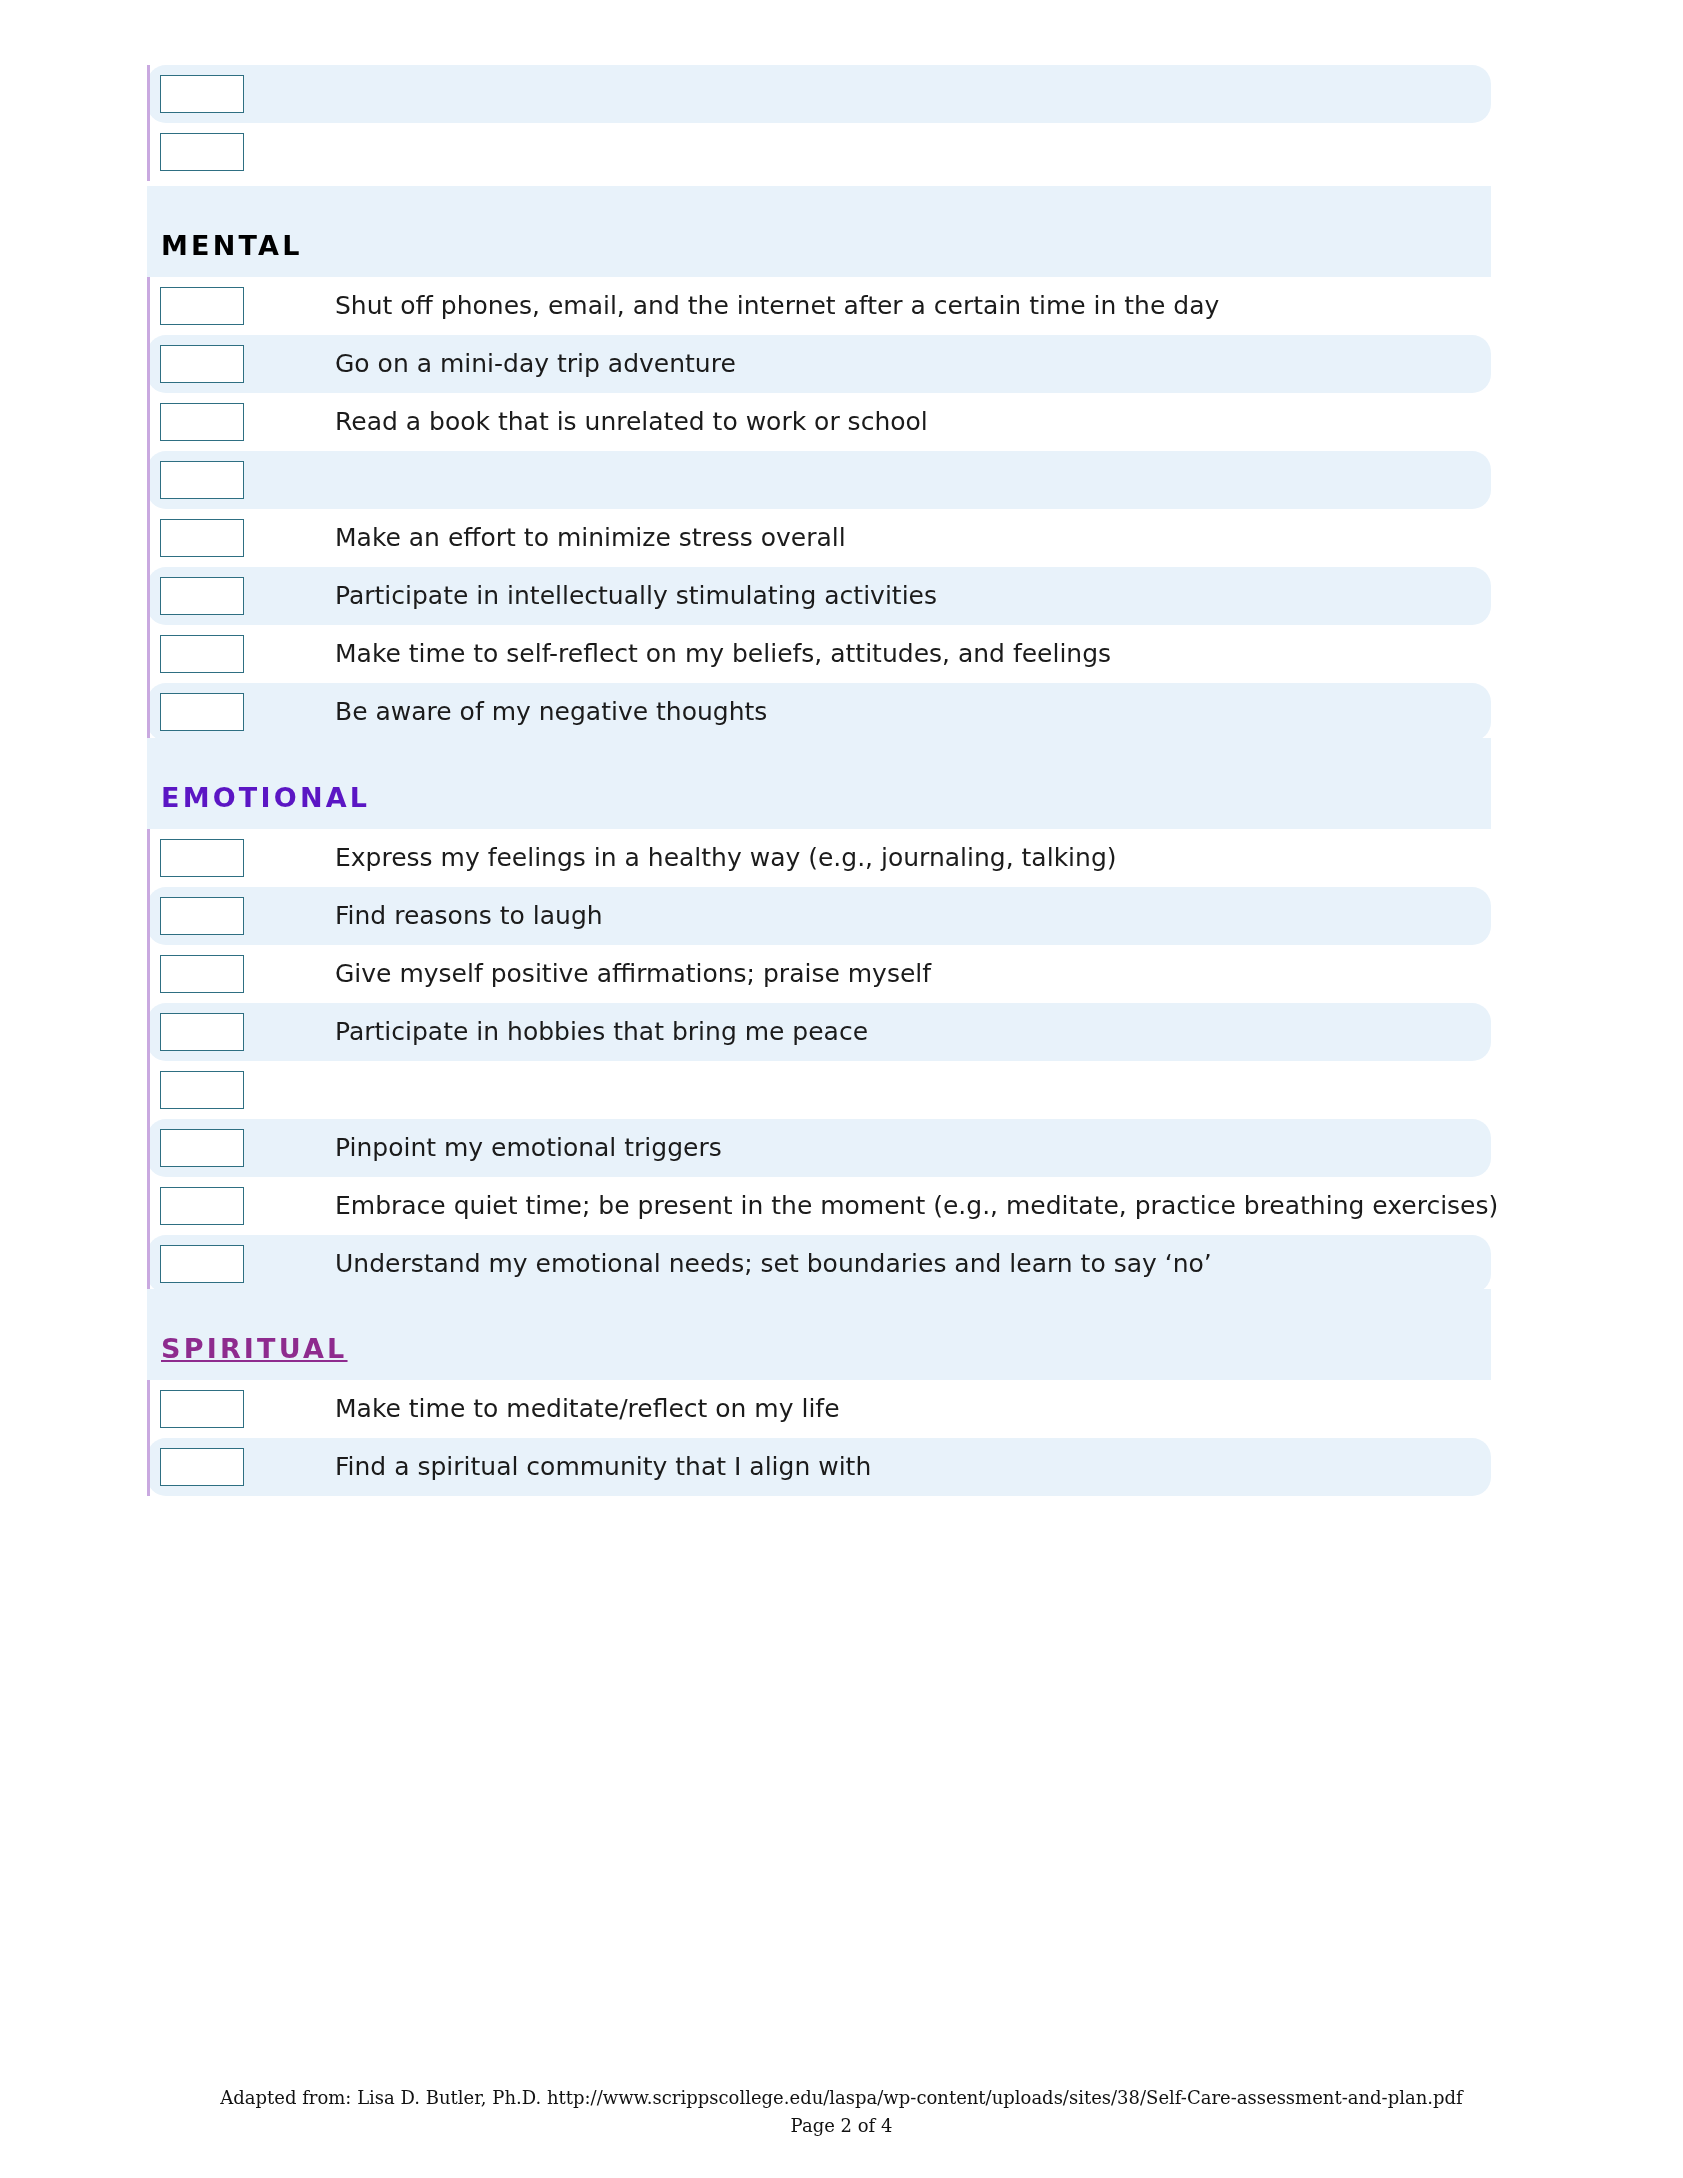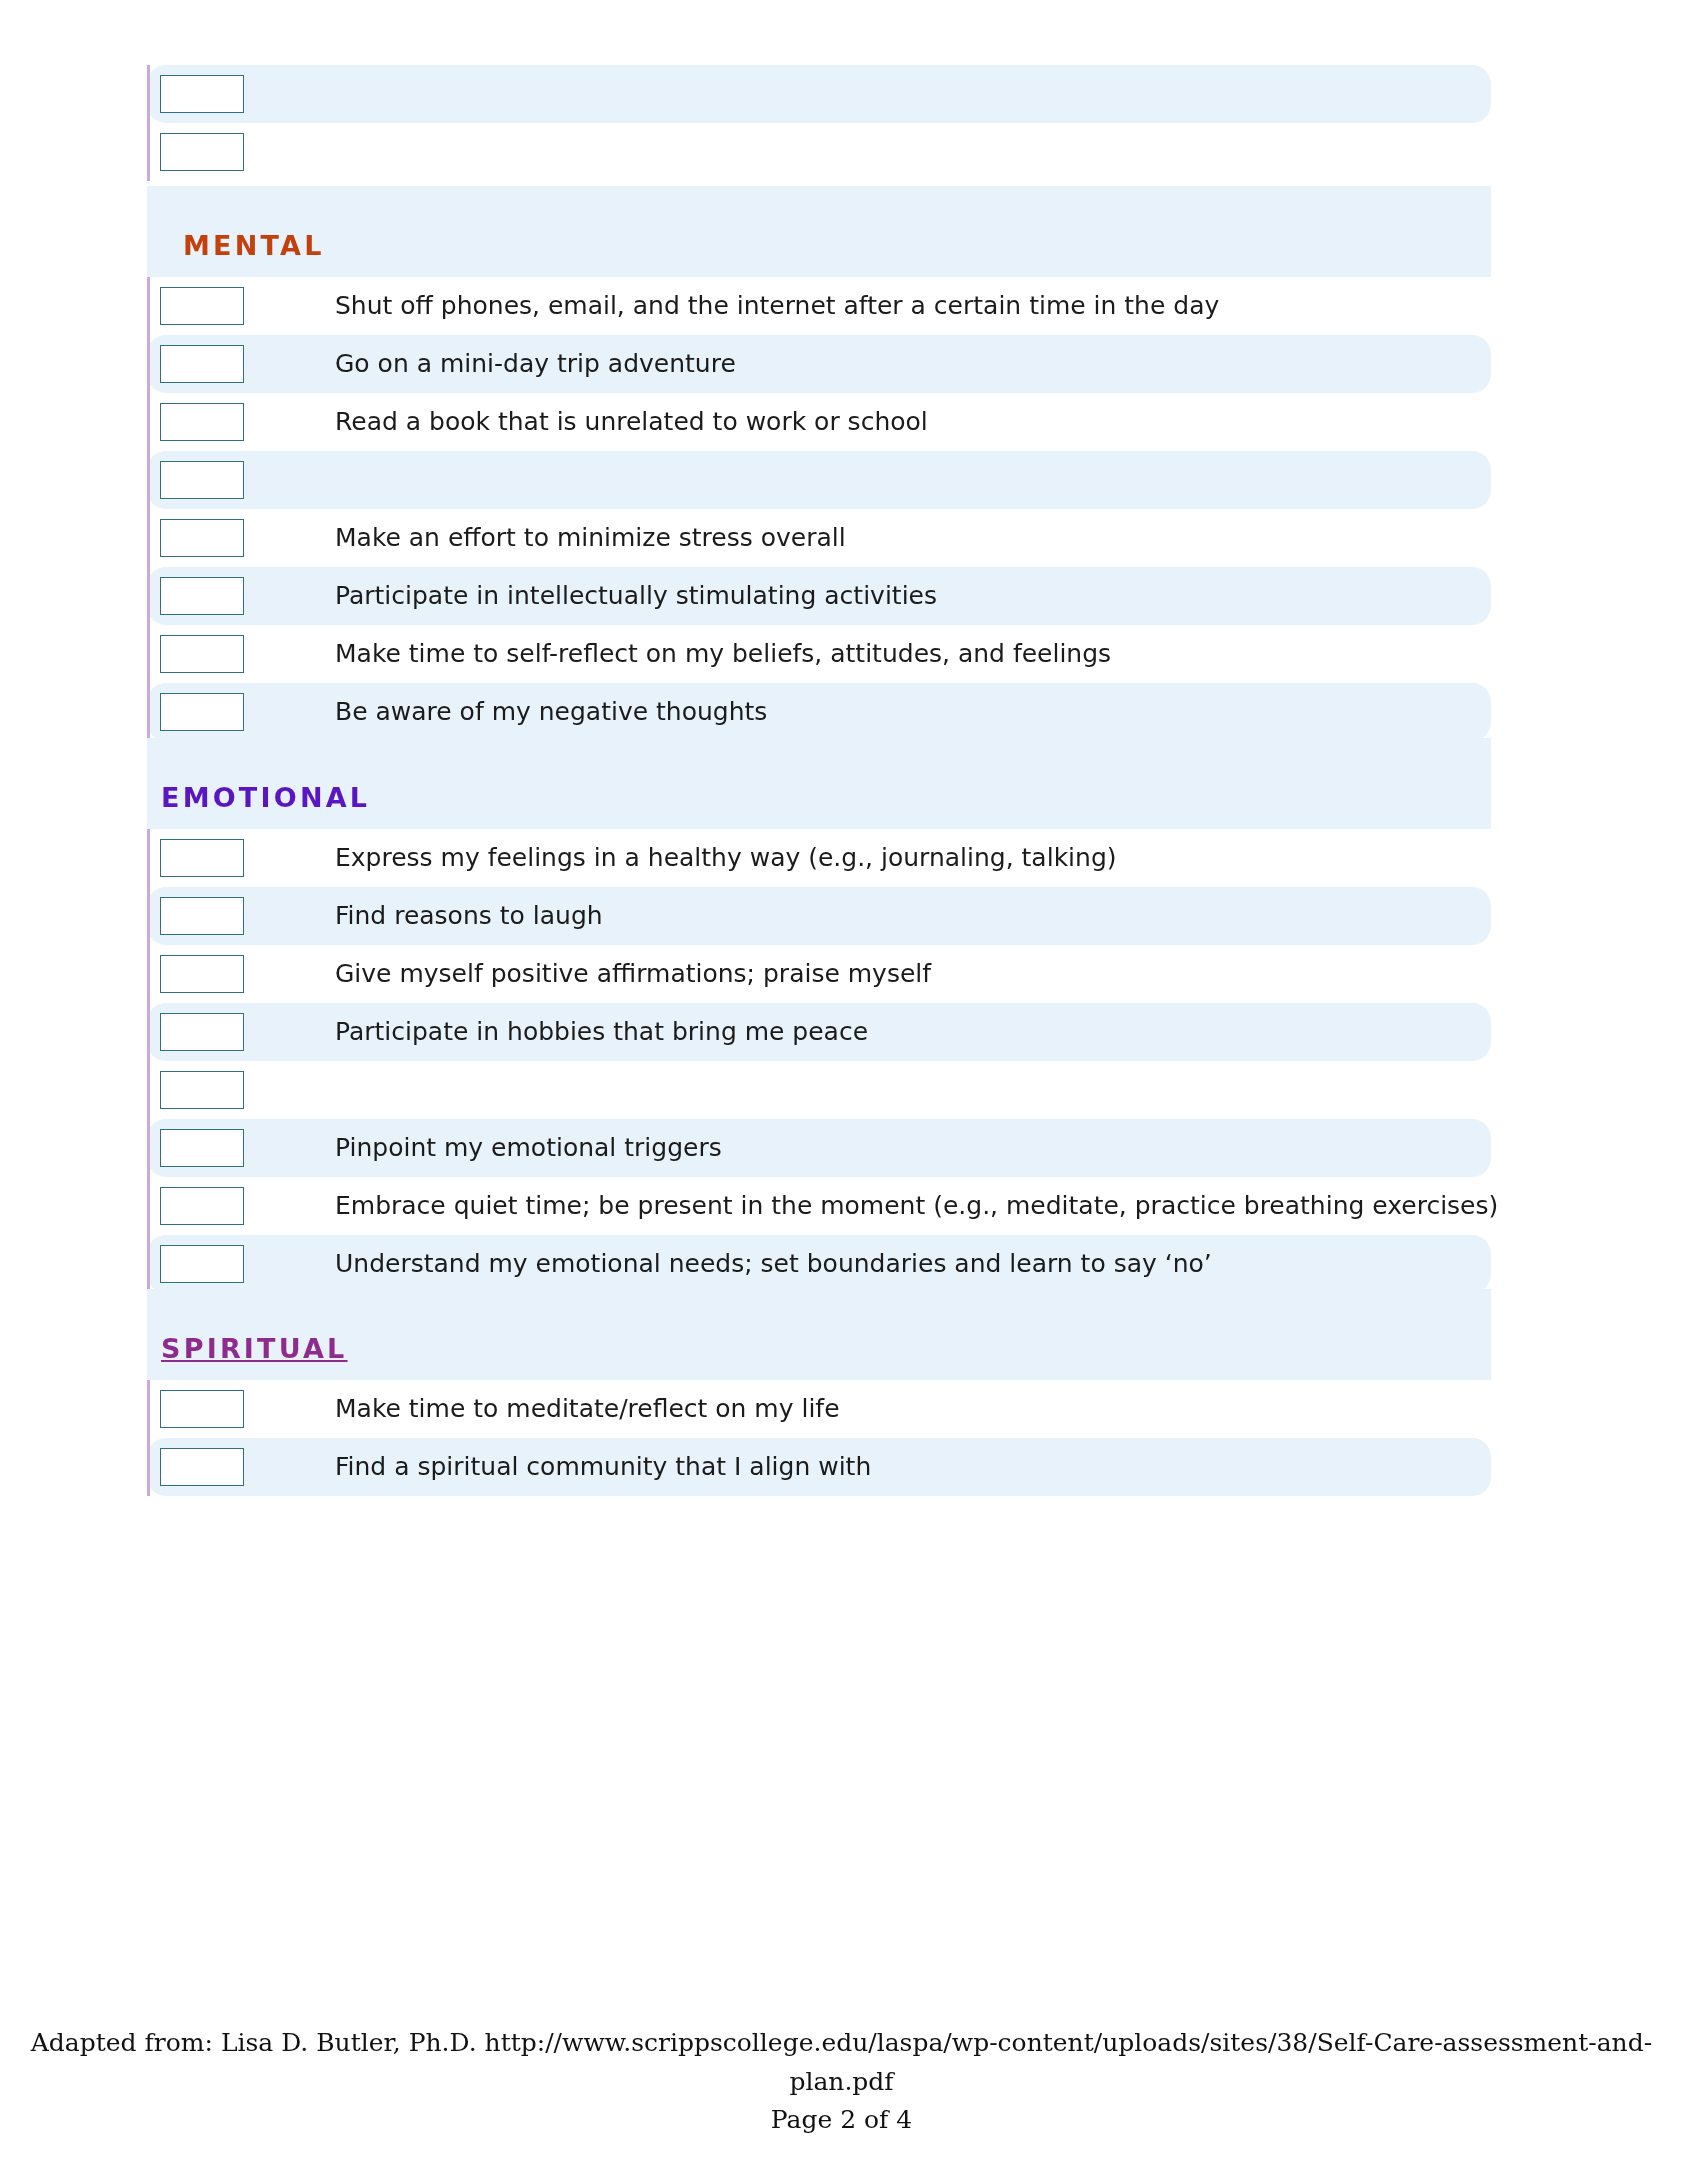--- a/index.html
+++ b/index.html
@@ -96,21 +96,21 @@
   
   .footer {
     position: absolute;
     left: 0;
     right: 0;
     bottom: 38px;
     text-align: center;
     color: #111111;
   }
   .footer-line {
-    font-size: 25px;
+    font-size: 18px;
     line-height: 1.55;
     font-family: "DejaVu Serif", serif;
   }
 </style>
 </head>
 <body>
 
 <div class="page">
 
   <div class="block" id="top-fragment" style="top:65px;">
@@ -119,21 +119,21 @@
         <div class="item-label"></div>
       </div>
       <div class="row bar plain">
         <div class="answer-box"></div>
         <div class="item-label"></div>
       </div>
     </div>
 
   <div class="block" id="section-mental" style="top:186px;">
       <div class="section-band">
-        <div class="section-title" style="color: #c2410c; margin-left: 22px;">MENTAL</div>
+        <div class="section-title" style="color: #000000;">MENTAL</div>
       </div>
       <div class="row bar plain">
         <div class="answer-box"></div>
         <div class="item-label">Shut off phones, email, and the internet after a certain time in the day</div>
       </div>
       <div class="row bar shade">
         <div class="answer-box"></div>
         <div class="item-label">Go on a mini-day trip adventure</div>
       </div>
       <div class="row bar plain">

